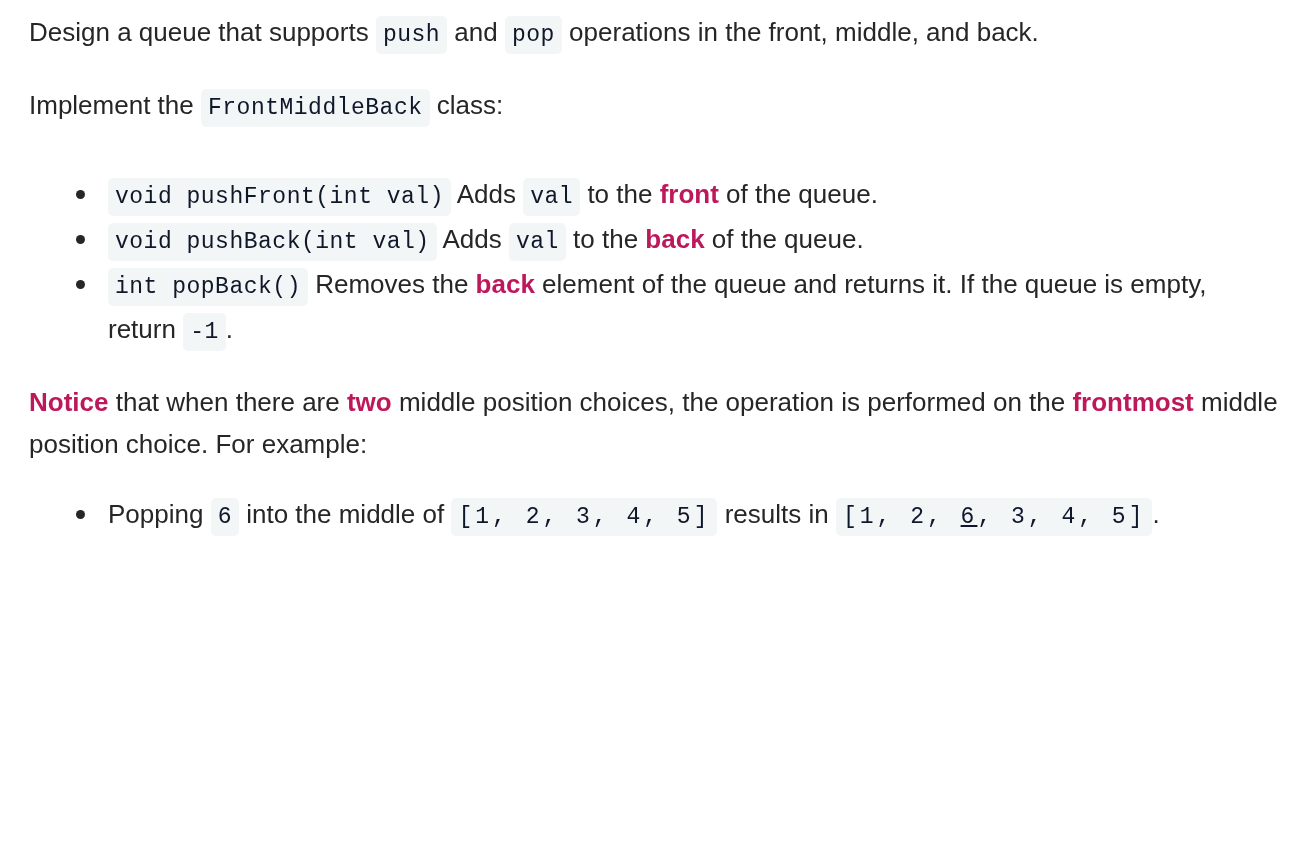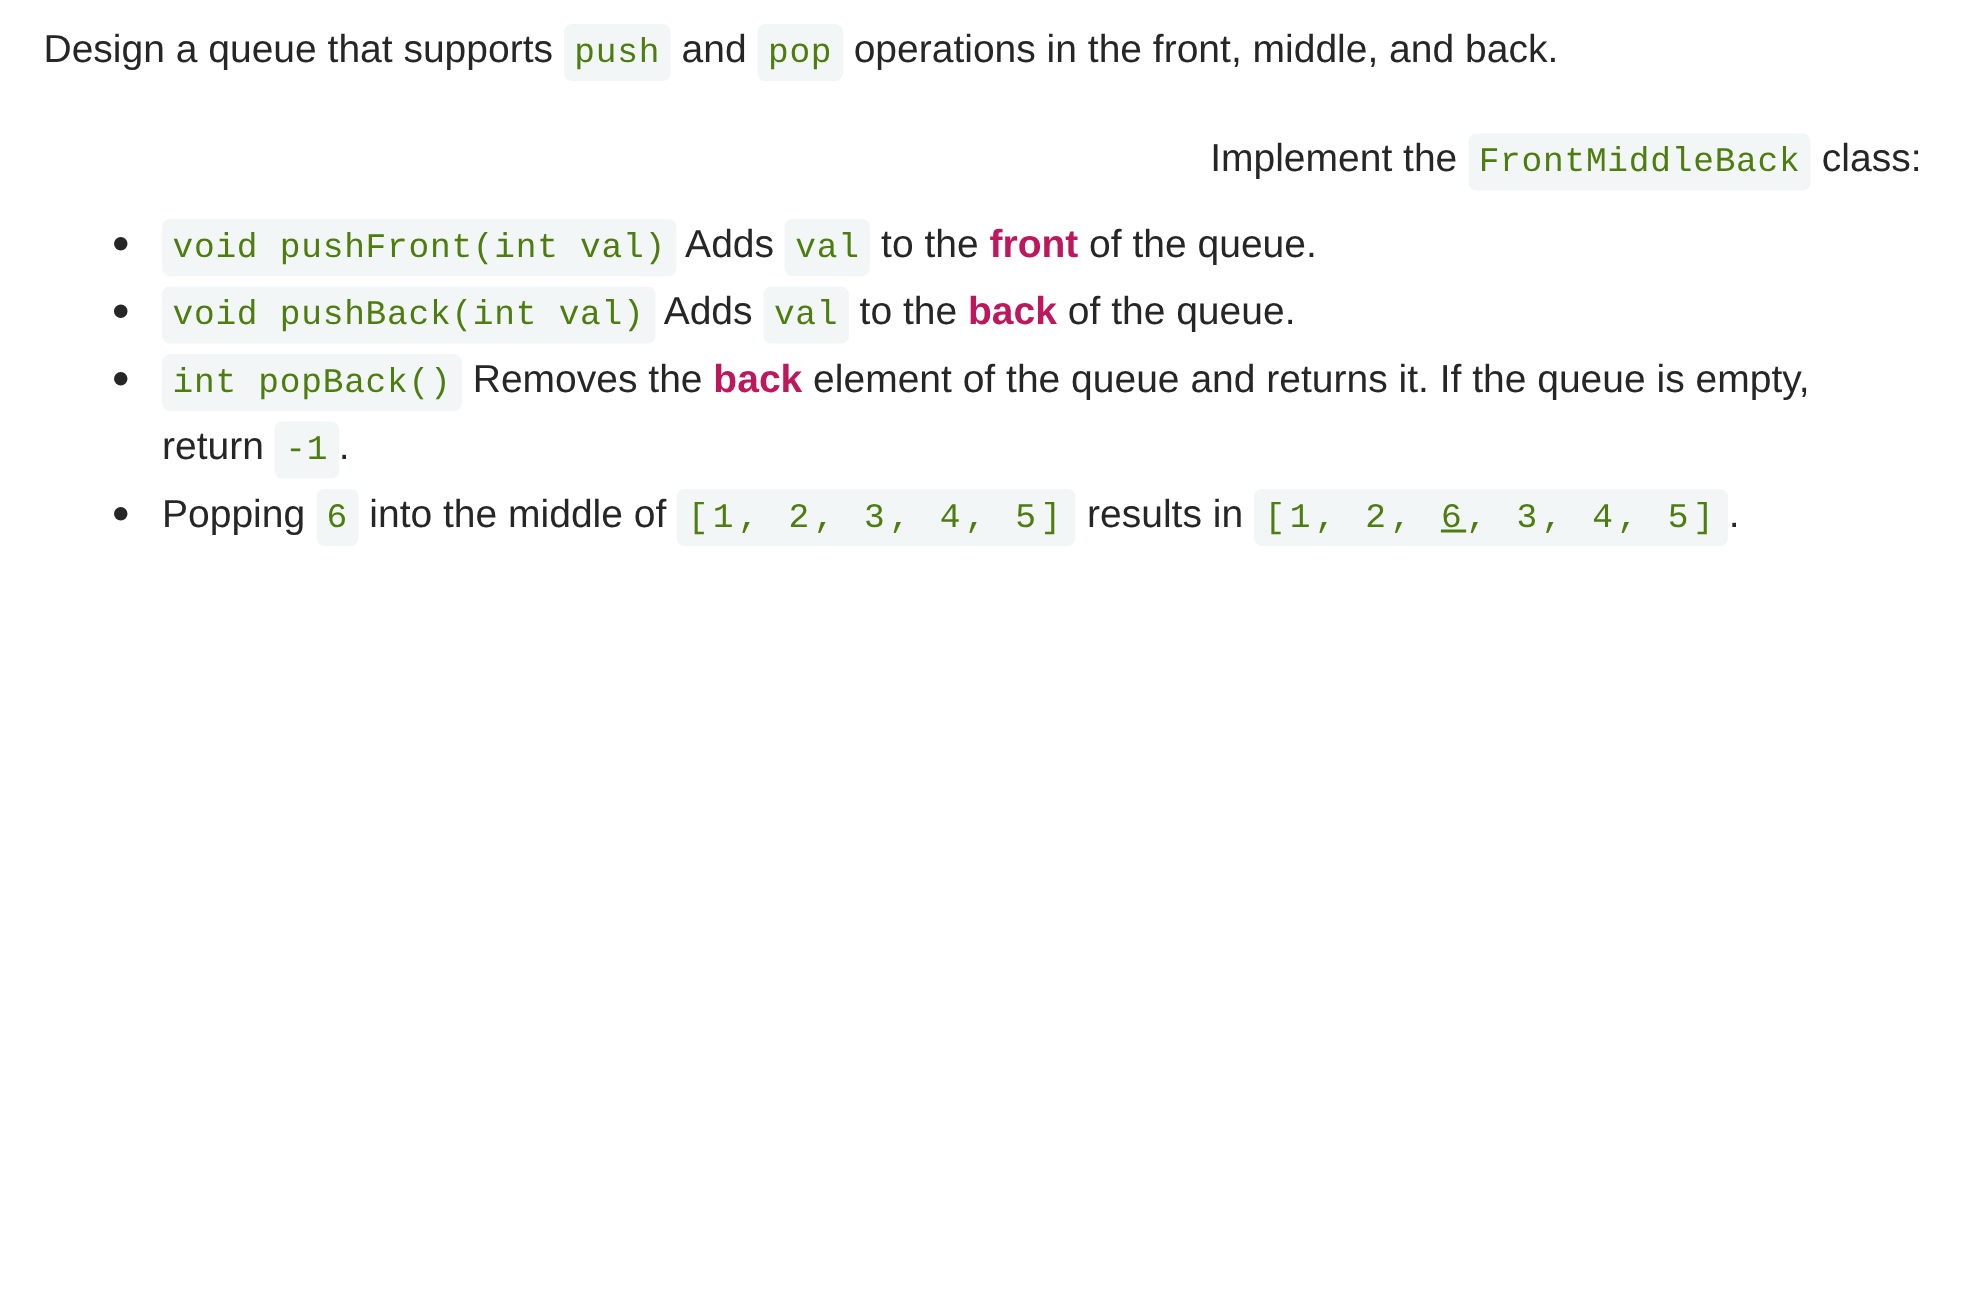--- a/index.html
+++ b/index.html
@@ -18,21 +18,21 @@
     }
     .content {
       padding: 11px 0 0 29px;
       width: 1281px;
       box-sizing: border-box;
     }
     p {
       margin: 0;
     }
     .p-intro { margin-bottom: 28px; }
-    .p-impl { margin-bottom: 12px; text-align: right; }
+    .p-impl { margin-bottom: 44px; }
     .p-notice { margin-top: 28px; margin-bottom: 28px; }
     ul {
       list-style: none;
       margin: 0;
       padding: 0 0 0 79px;
     }
     li {
       position: relative;
     }
     li::before {
@@ -41,21 +41,21 @@
       left: -32px;
       top: 17px;
       width: 9px;
       height: 9px;
       border-radius: 50%;
       background: #262626;
     }
     code {
       font-family: "Liberation Mono", "DejaVu Sans Mono", monospace;
       font-size: 23px;
-      color: #4d7c0f;
+      color: #0f172a;
       background: #f3f6f7;
       border-radius: 5px;
       padding: 6px 7px;
       letter-spacing: 0.5px;
     }
     b {
       font-weight: 700;
       color: #be185d;
     }
     u { text-decoration: underline; }
@@ -75,19 +75,20 @@
     <li><code>void pushFront(int val)</code><span> Adds </span><code>val</code><span> to the </span><b>front</b><span> of the queue.</span></li>
 
 
     <li><code>void pushBack(int val)</code><span> Adds </span><code>val</code><span> to the </span><b>back</b><span> of the queue.</span></li>
 
 
 
     <li><code>int popBack()</code><span> Removes the </span><b>back</b><span> element of the queue and returns it. If the queue is empty, return </span><code>-1</code><span>.</span></li>
   </ul>
 
+  <p class="p-notice"><b>Notice</b><span> that when there are </span><b>two</b><span> middle position choices, the operation is performed on the </span><b>frontmost</b><span> middle position choice. For example:</span></p>
 
   <ul>
     <li><span>Popping </span><code>6</code><span> into the middle of </span><code class="code-ex">[1, 2, 3, 4, 5]</code><span> results in </span><code class="code-ex"><span>[1, 2, </span><u>6</u><span>, 3, 4, 5]</span></code><span>.</span></li>
 
   </ul>
 
 </div>
 
 </body></html>

